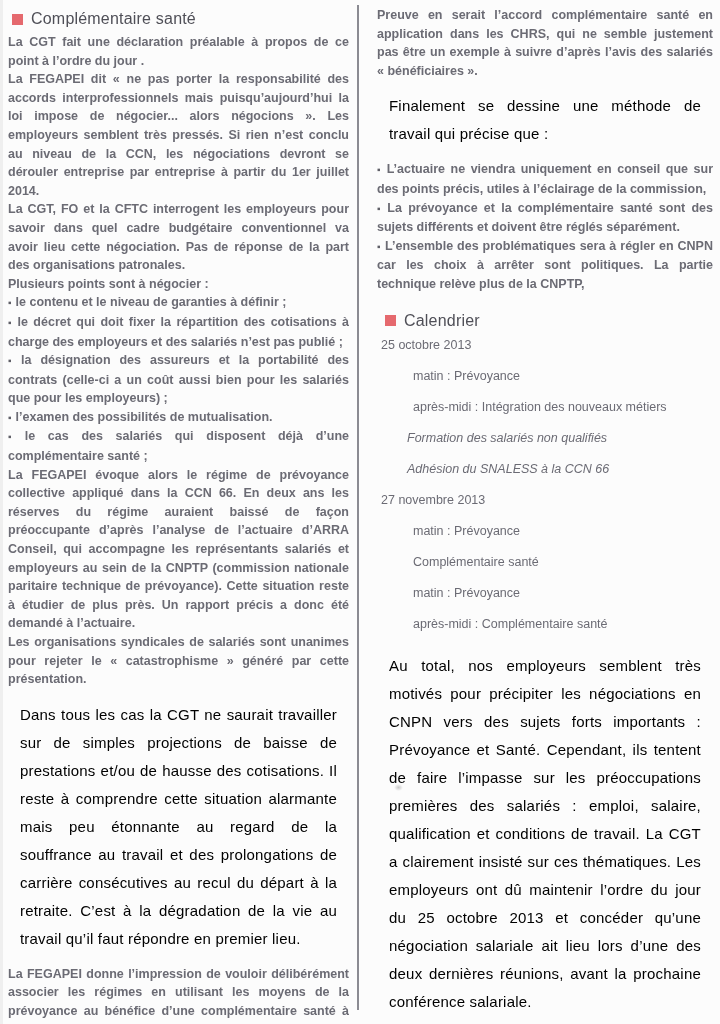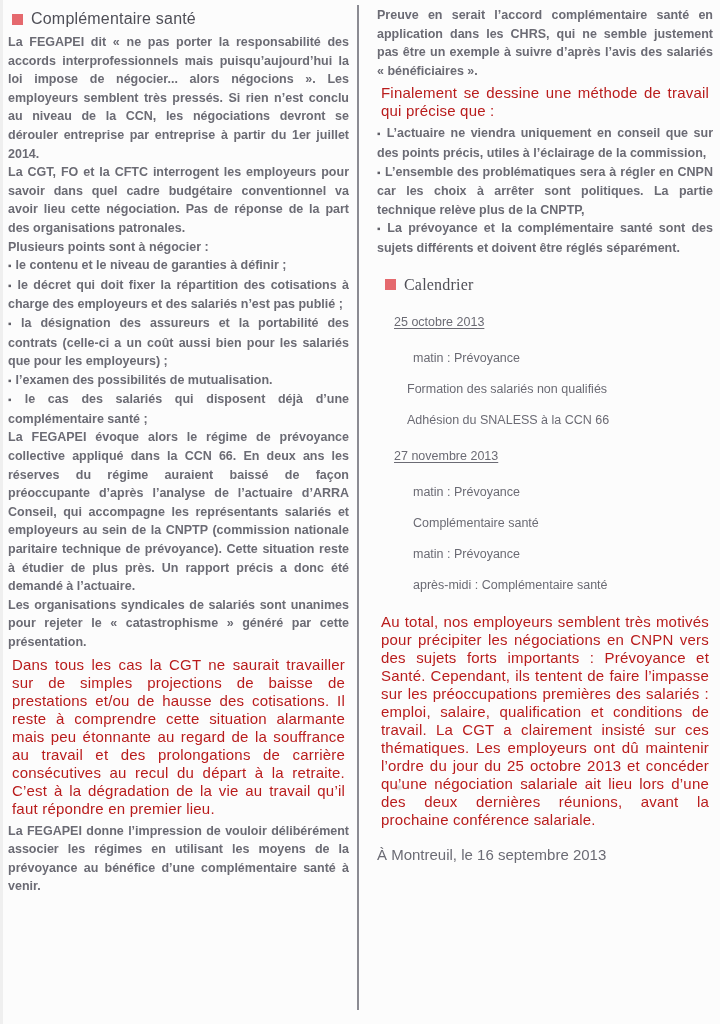--- a/index.html
+++ b/index.html
@@ -27,35 +27,35 @@
   .bullet-square { width:11px; height:11px; background:#e5696e; flex:0 0 auto; }
 
   p.body {
     font-size:12.5px; line-height:18.6px;
     text-align:justify; margin:0; color:#6b6b74;font-weight:bold;
   }
   p.body.gap { }
   .blt { font-size:10px; margin-right:4px; color:#606068; }
 
   p.big {
-    font-size:15px; line-height:18px; letter-spacing:0.2px;
-    text-align:justify; margin:4px; color:#b91c1c;
+    font-size:15px; line-height:28px; letter-spacing:0.2px;
+    text-align:justify; margin:12px; color:#000000;
   }
   p.big.gap { margin-top:18px; }
 
   .calendar { margin-top:4px; }
   .cal-date {
     font-size:12.5px; line-height:19px; color:#6b6b74;
-    text-decoration:underline; text-underline-offset:2px; margin:17px;
+    text-underline-offset:2px; margin:4px;
   }
   .cal-item { font-size:12.5px; line-height:19px; margin:12px; color:#6b6b74; }
   .ind-2 { padding-left:24px; }
-  .ind-1 { padding-left:18px; }
+  .ind-1 { padding-left:18px;font-style:italic; }
 
-  .cal-heading { margin:16px 0 2px 8px; font-size:16px;font-family:Liberation Serif, serif; }
+  .cal-heading { margin:16px 0 2px 8px; font-size:16px; }
   .dateline {
     font-size:15px; line-height:19px; text-align:left;
     margin-top:16px; color:#6b6b74;
   }
   .smudge {
     position:absolute; left:394px; top:784px; width:9px; height:7px;
     background:radial-gradient(ellipse at center, #c9c9c9 0%, rgba(252,252,252,0) 70%);
   }
 </style>
 </head>
@@ -65,20 +65,21 @@
   <div class="edge-band"></div>
   <div class="divider"></div>
   <div class="smudge"></div>
 
   <div class="col col-left">
     <div class="section-heading">
       <span class="bullet-square"></span>
       <span>Complémentaire santé</span>
     </div>
 
+    <p class="body">La CGT fait une déclaration préalable à propos de ce point à l’ordre du jour .</p>
     <p class="body">La FEGAPEI dit « ne pas porter la responsabilité des accords interprofessionnels mais puisqu’aujourd’hui la loi impose de négocier... alors négocions ». Les employeurs semblent très pressés. Si rien n’est conclu au niveau de la CCN, les négociations devront se dérouler entreprise par entreprise à partir du 1er juillet 2014.</p>
     <p class="body gap">La CGT, FO et la CFTC interrogent les employeurs pour savoir dans quel cadre budgétaire conventionnel va avoir lieu cette négociation. Pas de réponse de la part des organisations patronales.</p>
     <p class="body gap">Plusieurs points sont à négocier :</p>
 
     <p class="body"><span class="blt">▪</span><span>le contenu et le niveau de garanties à définir ;</span></p>
     <p class="body"><span class="blt">▪</span><span>le décret qui doit fixer la répartition des cotisations à charge des employeurs et des salariés n’est pas publié ;</span></p>
     <p class="body"><span class="blt">▪</span><span>la désignation des assureurs et la portabilité des contrats (celle-ci a un coût aussi bien pour les salariés que pour les employeurs) ;</span></p>
     <p class="body"><span class="blt">▪</span><span>l’examen des possibilités de mutualisation.</span></p>
     <p class="body"><span class="blt">▪</span><span>le cas des salariés qui disposent déjà d’une complémentaire santé ;</span></p>
 
@@ -86,31 +87,32 @@
     <p class="body gap">Les organisations syndicales de salariés sont unanimes pour rejeter le « catastrophisme » généré par cette présentation.</p>
     <p class="big">Dans tous les cas la CGT ne saurait travailler sur de simples projections de baisse de prestations et/ou de hausse des cotisations. Il reste à comprendre cette situation alarmante mais peu étonnante au regard de la souffrance au travail et des prolongations de carrière consécutives au recul du départ à la retraite. C’est à la dégradation de la vie au travail qu’il faut répondre en premier lieu.</p>
     <p class="body gap">La FEGAPEI donne l’impression de vouloir délibérément associer les régimes en utilisant les moyens de la prévoyance au bénéfice d’une complémentaire santé à venir.</p>
   </div>
 
   <div class="col col-right">
     <p class="body">Preuve en serait l’accord complémentaire santé en application dans les CHRS, qui ne semble justement pas être un exemple à suivre d’après l’avis des salariés « bénéficiaires ».</p>
     <p class="big">Finalement se dessine une méthode de travail qui précise que :</p>
 
     <p class="body"><span class="blt">▪</span><span>L’actuaire ne viendra uniquement en conseil que sur des points précis, utiles à l’éclairage de la commission,</span></p>
+    <p class="body"><span class="blt">▪</span><span>La prévoyance et la complémentaire santé sont des sujets différents et doivent être réglés séparément.</span></p>
     <p class="body"><span class="blt">▪</span><span>L’ensemble des problématiques sera à régler en CNPN car les choix à arrêter sont politiques. La partie technique relève plus de la CNPTP,</span></p>
-    <p class="body"><span class="blt">▪</span><span>La prévoyance et la complémentaire santé sont des sujets différents et doivent être réglés séparément.</span></p>
 
     <div class="section-heading cal-heading">
       <span class="bullet-square"></span>
       <span>Calendrier</span>
     </div>
 
     <div class="calendar">
       <p class="cal-date">25 octobre 2013</p>
       <p class="cal-item ind-2">matin : Prévoyance</p>
+      <p class="cal-item ind-2">après-midi : Intégration des nouveaux métiers</p>
       <p class="cal-item ind-1">Formation des salariés non qualifiés</p>
       <p class="cal-item ind-1">Adhésion du SNALESS à la CCN 66</p>
 
       <p class="cal-date">27 novembre 2013</p>
       <p class="cal-item ind-2">matin : Prévoyance</p>
       <p class="cal-item ind-2">Complémentaire santé</p>
 
       <p class="cal-item ind-2">matin : Prévoyance</p>
       <p class="cal-item ind-2">après-midi : Complémentaire santé</p>
     </div>

